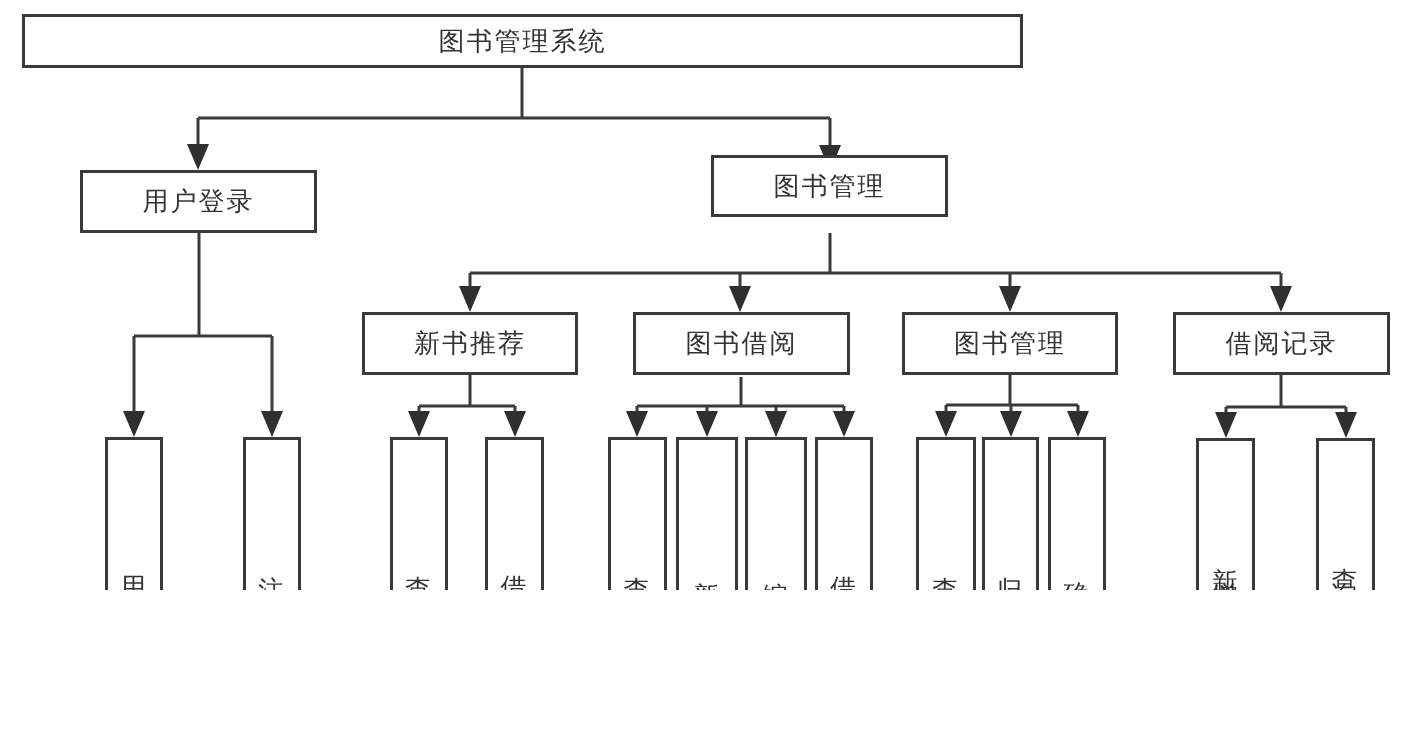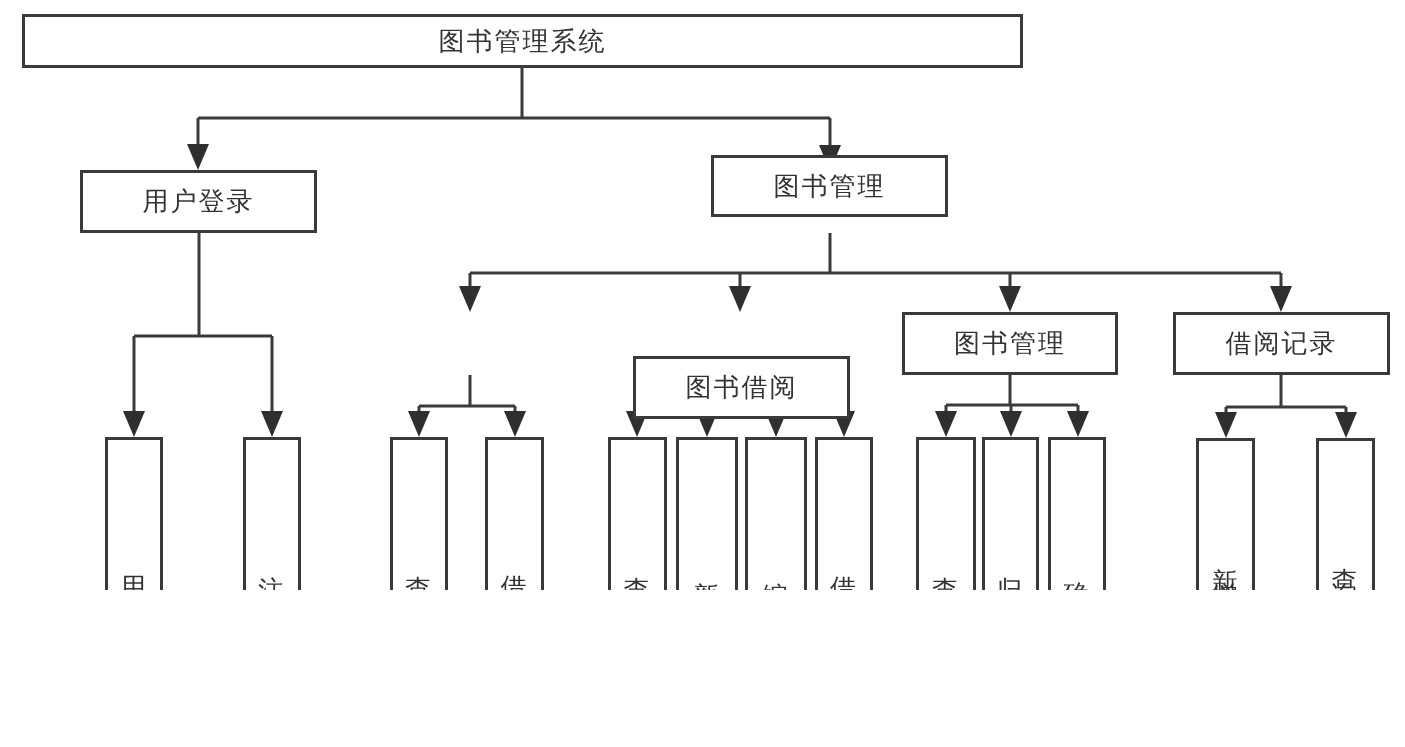--- a/index.html
+++ b/index.html
@@ -83,21 +83,24 @@
     <span class="lbl">图书管理系统</span>
   </div>
 
   <div class="box" style="left:80px;top:170px;width:237px;height:63px;">
     <span class="lbl">用户登录</span>
   </div>
   <div class="box" style="left:711px;top:155px;width:237px;height:62px;">
     <span class="lbl">图书管理</span>
   </div>
 
-  <div class="box" style="left:633px;top:312px;width:217px;height:63px;margin-top:44px;">
+  <div class="box" style="left:362px;top:312px;width:216px;height:63px;">
+    <span class="lbl">新书推荐</span>
+  </div>
+  <div class="box" style="left:633px;top:312px;width:217px;height:63px;">
     <span class="lbl">图书借阅</span>
   </div>
   <div class="box" style="left:902px;top:312px;width:216px;height:63px;">
     <span class="lbl">图书管理</span>
   </div>
   <div class="box" style="left:1173px;top:312px;width:217px;height:63px;">
     <span class="lbl">借阅记录</span>
   </div>
 
   <div class="box" style="left:105px;top:437px;width:58px;height:299px;">

